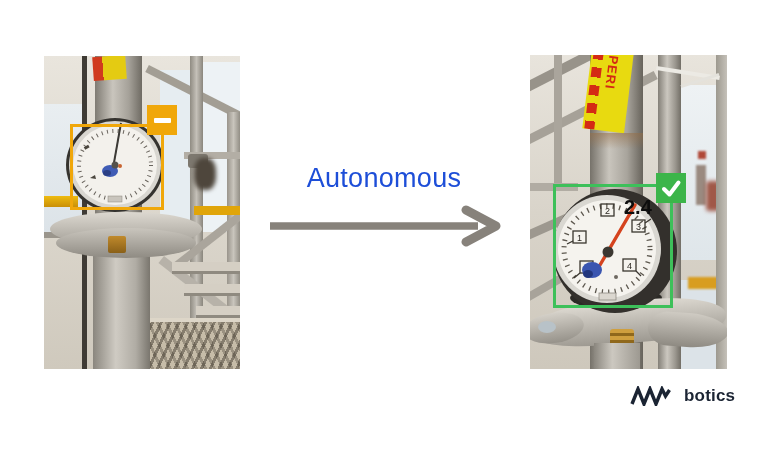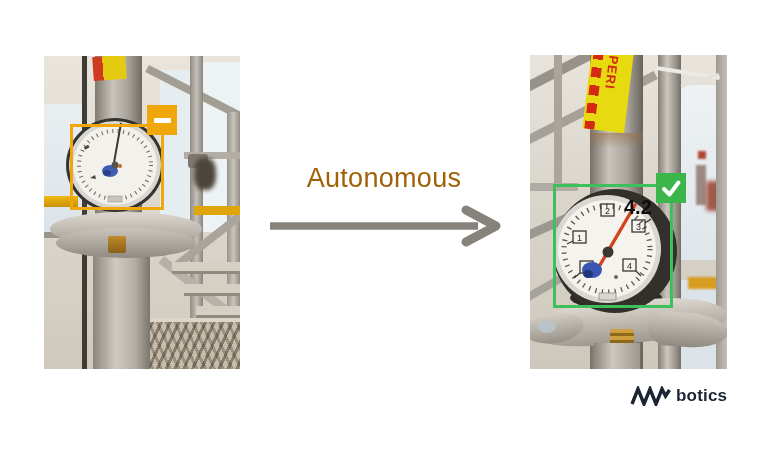--- a/index.html
+++ b/index.html
@@ -4,23 +4,23 @@
 <style>
   html,body{margin:0;padding:0;background:#fff;}
   .stage{position:relative;width:768px;height:450px;background:#fff;overflow:hidden;
          font-family:"Liberation Sans",sans-serif;}
   .abs{position:absolute;}
   .photo{position:absolute;overflow:hidden;background:#ddd8ce;}
   .photo *{position:absolute;}
   .bbox{position:absolute;box-sizing:border-box;}
   .badge{position:absolute;display:flex;align-items:center;justify-content:center;}
   .cap{position:absolute;left:264px;width:240px;text-align:center;
-       font-size:27px;color:#a16207;letter-spacing:.3px;}
+       font-size:27px;color:#1d4ed8;letter-spacing:.3px;}
   .reading{font-weight:bold;font-size:20px;color:#0d0d0d;}
-  .logo{position:absolute;left:630px;top:386px;display:flex;align-items:center;gap:4px;}
+  .logo{position:absolute;left:630px;top:386px;display:flex;align-items:center;gap:12px;}
   .logo span{font-size:17px;font-weight:600;color:#1B2433;letter-spacing:.2px;}
   svg{display:block;}
 </style>
 </head>
 <body>
 
 <div class="stage">
 
   <figure class="photo" style="left:44px;top:56px;width:196px;height:313px;margin:0;">
     <div style="inset:0;background:linear-gradient(180deg,#e9e5dd 0%,#ddd8ce 45%,#cfc9bd 100%);"></div>
@@ -134,21 +134,21 @@
         <text x="94.5" y="44.5">3</text>
         <text x="85.5" y="83.5">4</text>
       </g>
       <line x1="56" y1="80" x2="91" y2="20" stroke="#d5431e" stroke-width="3.4" stroke-linecap="round"></line>
       <circle cx="64" cy="67" r="5.5" fill="#3b3731"></circle>
       <ellipse cx="48" cy="85" rx="10" ry="8" fill="#3a55b0"></ellipse>
       <ellipse cx="44" cy="89" rx="5" ry="4" fill="#22367c"></ellipse>
       <circle cx="72" cy="92" r="2" fill="#6d6860"></circle>
       <rect x="55" y="108" width="17" height="7" fill="#dbd7cf" stroke="#8f8b83" stroke-width=".8"></rect>
     </svg>
-    <div class="reading" style="left:94px;top:141px;">4.2</div>
+    <div class="reading" style="left:94px;top:141px;">2.4</div>
     <div class="bbox" style="left:23px;top:129px;width:120px;height:124px;border:3px solid #3DC05A;"></div>
     <div class="badge" style="left:126px;top:118px;width:30px;height:30px;background:#3CB54A;">
       <svg width="30" height="30" viewBox="0 0 30 30" style="position:static;">
         <polyline points="8,16 13.5,21.5 22.5,9.5" fill="none" stroke="#fff" stroke-width="4" stroke-linecap="round" stroke-linejoin="round"></polyline>
       </svg>
     </div>
   </figure>
 
   <div class="logo">
     <svg width="42" height="20" viewBox="0 0 42 20">

